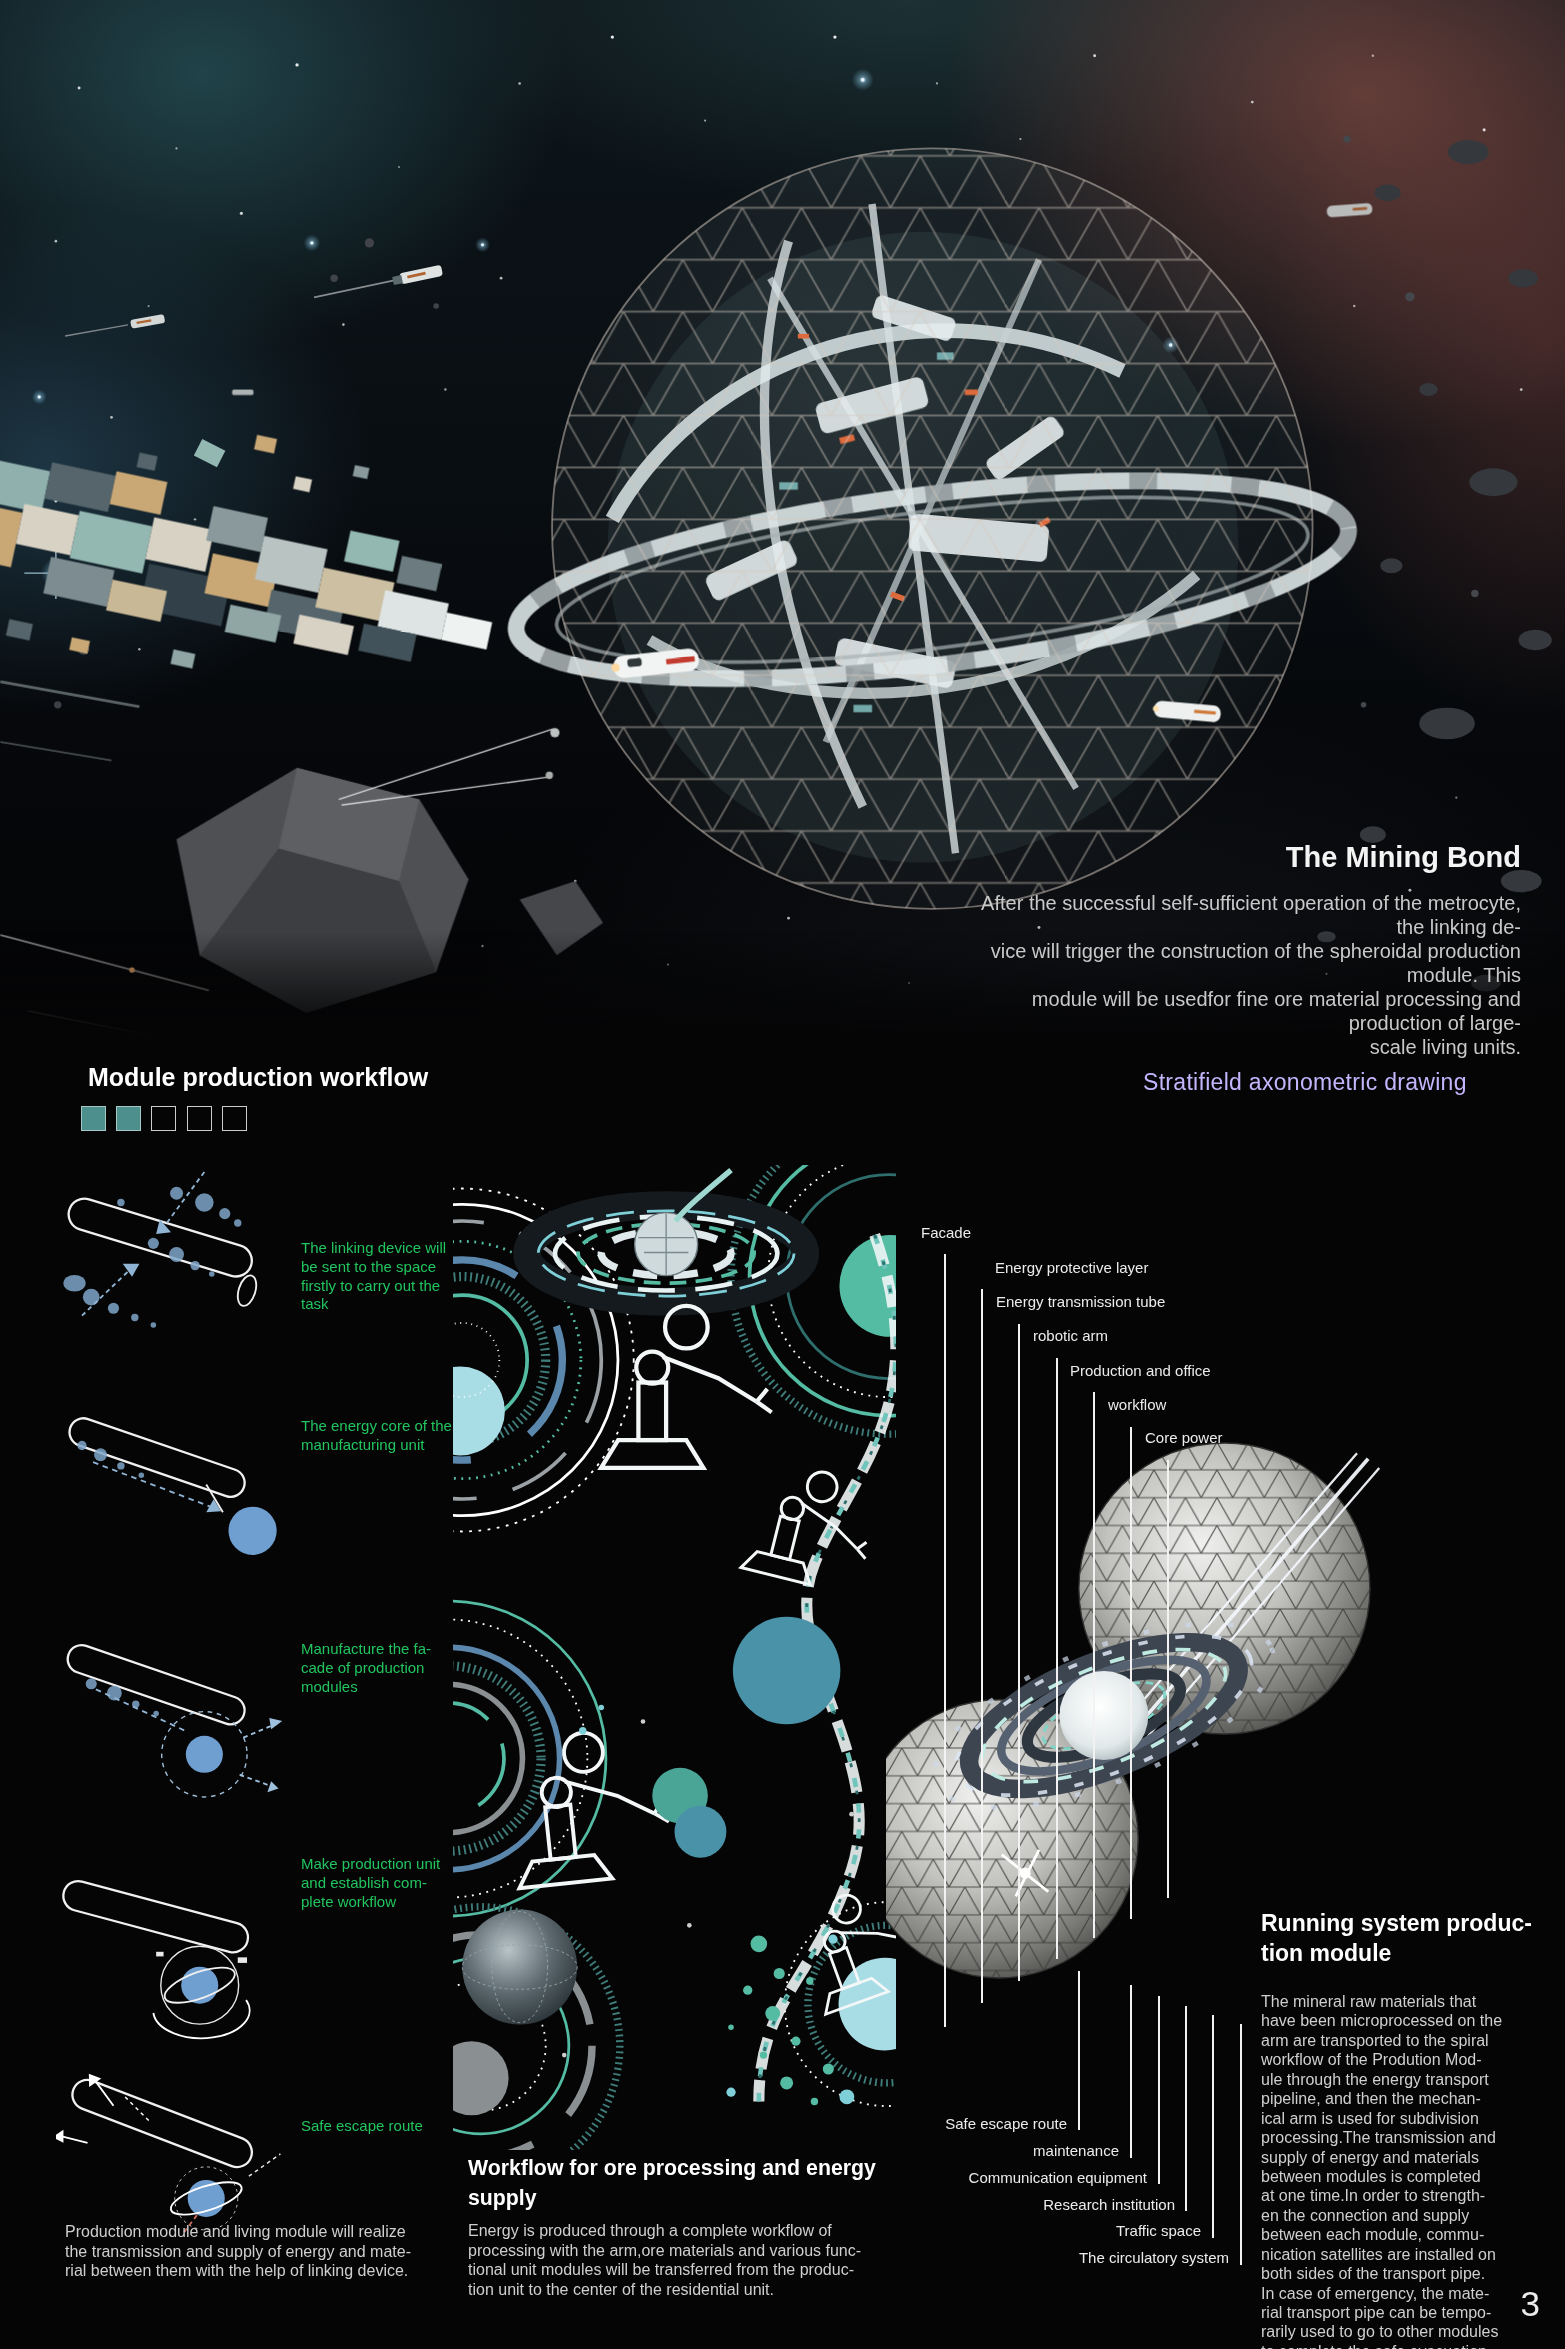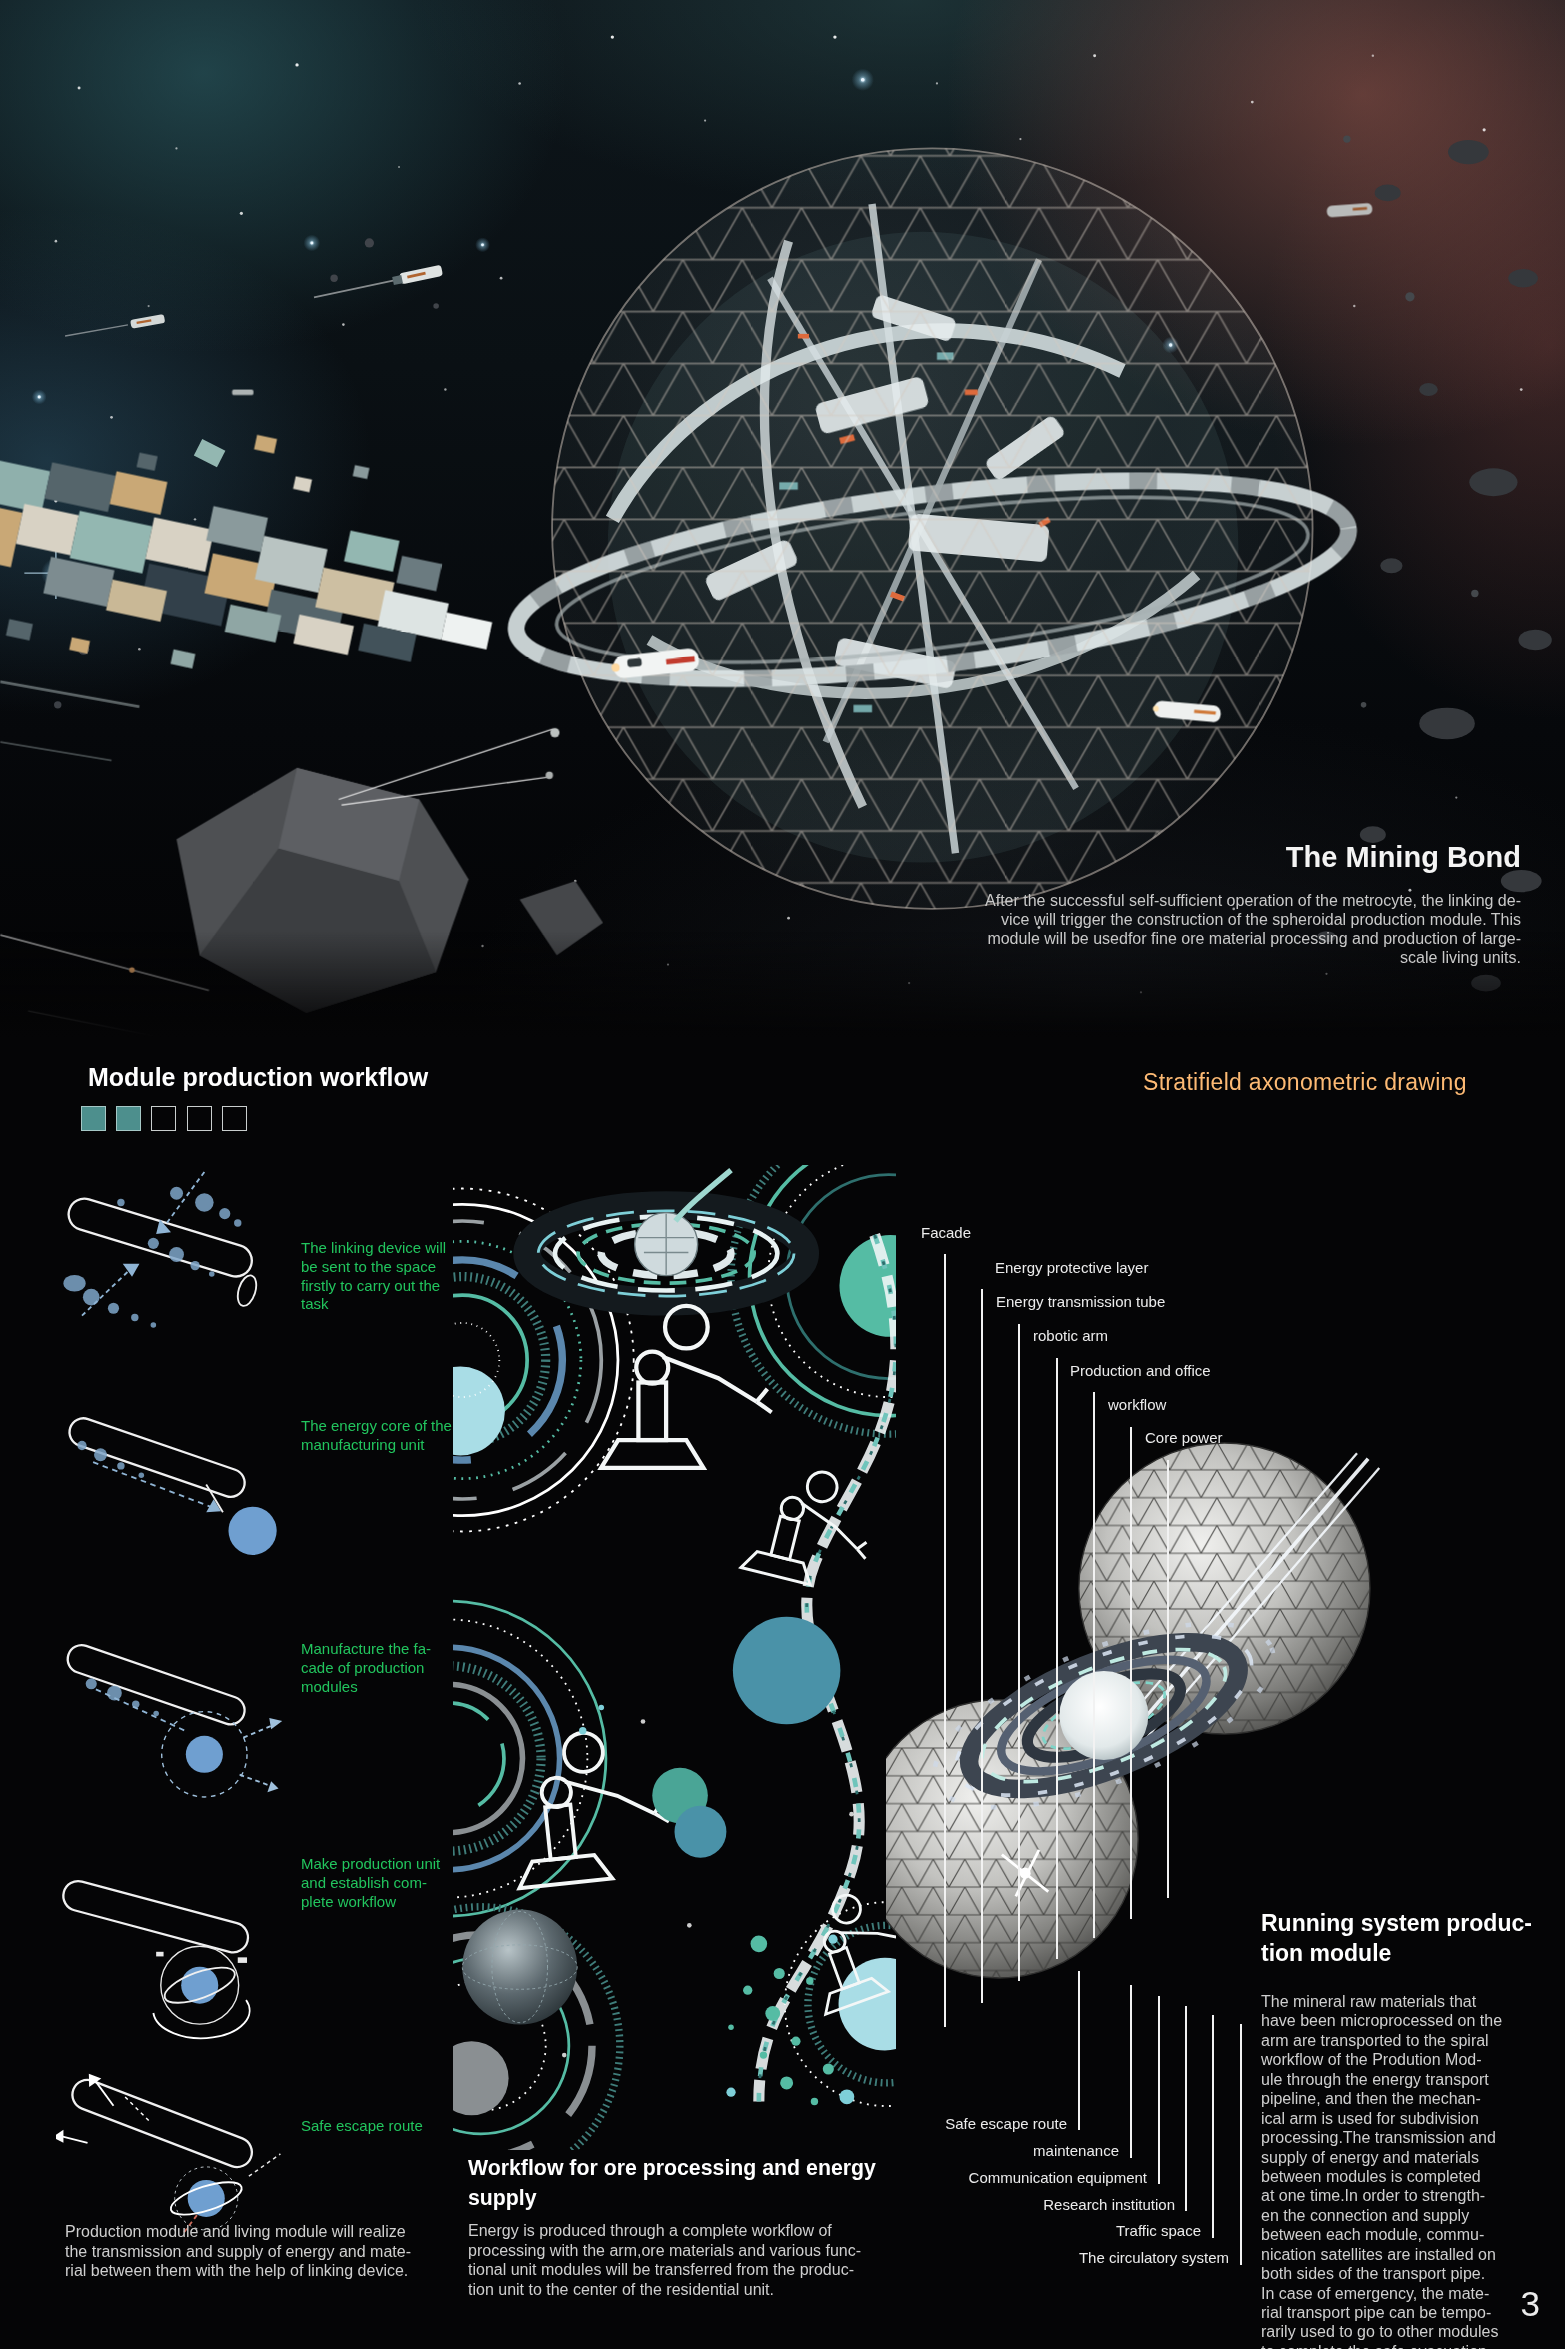--- a/index.html
+++ b/index.html
@@ -21,25 +21,25 @@
       radial-gradient(ellipse 705px 297px at 58% 0%, rgba(44,78,80,.5), transparent 70%),
       radial-gradient(ellipse 835px 390px at 70% 95%, rgba(28,32,38,.5), transparent 75%),
       linear-gradient(180deg,#0d151a 0%,#0a1014 35%,#06080b 70%,#030304 100%);
   }
   .hero-fade{left:0;top:932px;width:1566px;height:119px;
     background:linear-gradient(180deg,rgba(5,5,6,0),#050506 88%);}
   
   .title-block{right:45px;top:837px;width:594px;text-align:right;}
   .poster-title{margin:0;font-size:43px;font-weight:normal;letter-spacing:1.4px;color:#ffffff;line-height:1.1;}
   .poster-subtitle{margin:3.7px 0 0;font-size:29px;font-weight:bold;color:#f4f4f4;line-height:1.15;}
-  .hero-desc{margin:16.7px 0 0 51px;font-size:16px;line-height:1.2;color:#c9c9c9;
+  .hero-desc{margin:16.7px 0 0 51px;font-size:20px;line-height:1.2;color:#c9c9c9;
     white-space:pre-line;text-align:right;}
   
   .h-left{left:88px;top:1063px;font-size:25px;font-weight:bold;color:#fff;margin:0;}
-  .h-axo{left:1143px;top:1069px;font-size:23px;font-weight:normal;color:#fdba74;margin:0;letter-spacing:0.3px;}
+  .h-axo{left:1143px;top:1069px;font-size:23px;font-weight:normal;color:#c4b5fd;margin:0;letter-spacing:0.3px;}
   .squares{left:81px;top:1106px;display:flex;gap:10.2px;}
   .sq{width:25px;height:25px;box-sizing:border-box;border:1.9px solid #c9cecd;background:transparent;}
   .sq.filled{background:#4d8f8d;border:0.9px solid #a6c8c6;}
   
   .step-label{left:301px;width:176px;font-size:15px;line-height:1.25;color:#22c55e;white-space:pre-line;}
   .wf-footer{left:65px;top:2222px;width:385px;font-size:16px;line-height:1.22;color:#cfcfcf;white-space:pre-line;margin:0;}
   
   .h-ore{left:468px;top:2154px;width:427px;font-size:21.3px;font-weight:bold;color:#fff;margin:0;
     line-height:1.4;white-space:pre-line;}
   .ore-body{left:468px;top:2221px;width:408px;font-size:16px;line-height:1.22;color:#cfcfcf;white-space:pre-line;margin:0;}

